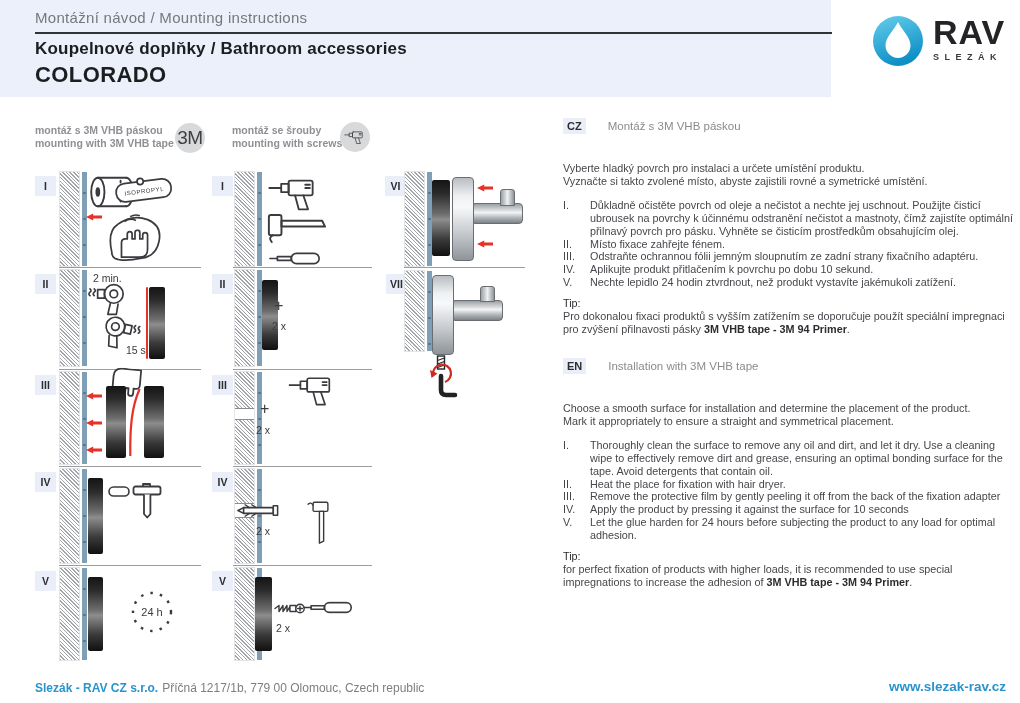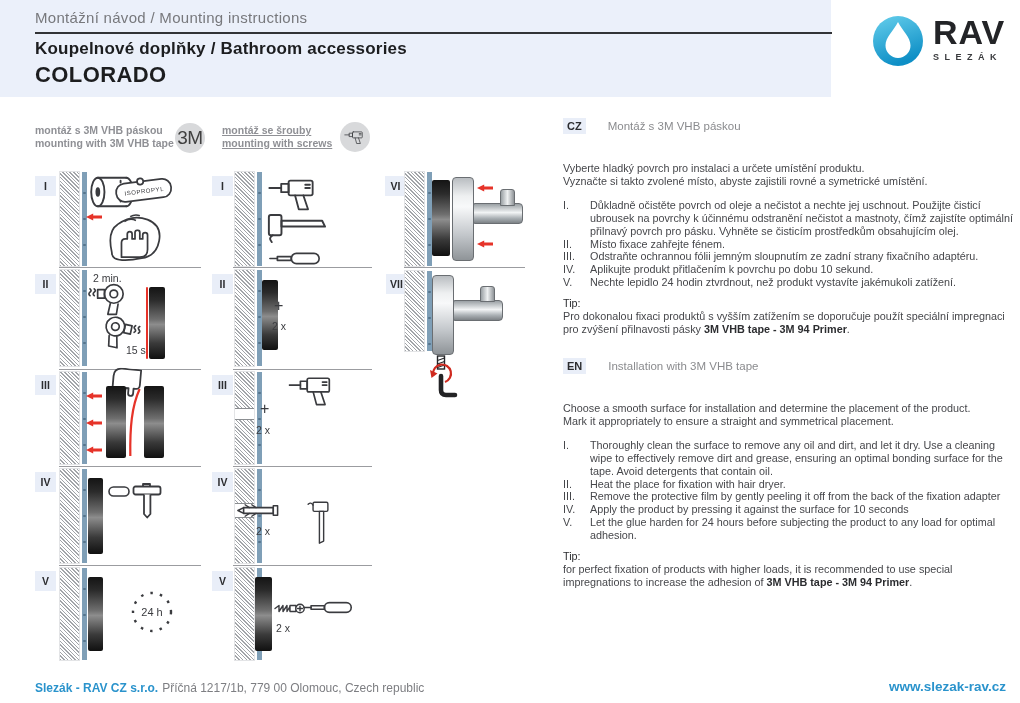--- a/index.html
+++ b/index.html
@@ -146,21 +146,21 @@
     </div>
   </div>
 
   <div class="method abs" style="left:35px;top:124px;">
     <div>montáž s 3M VHB páskou</div>
     <div>mounting with 3M VHB tape</div>
   </div>
   <div class="mcircle abs" style="left:175px;top:123px;">
     <span class="m3">3M</span>
   </div>
-  <div class="method abs" style="left:222px;top:124px;text-decoration:underline;">
+  <div class="method abs" style="left:232px;top:124px;">
     <div>montáž se šrouby</div>
     <div>mounting with screws</div>
   </div>
   <div class="mcircle abs" style="left:340px;top:122px;">
     <svg width="23" height="15" viewBox="0 0 60 40">
         <use href="#sym-drill"></use>
       </svg>
   </div>
 
   <div class="step-badge" style="left:35px;top:176px;">I</div>

